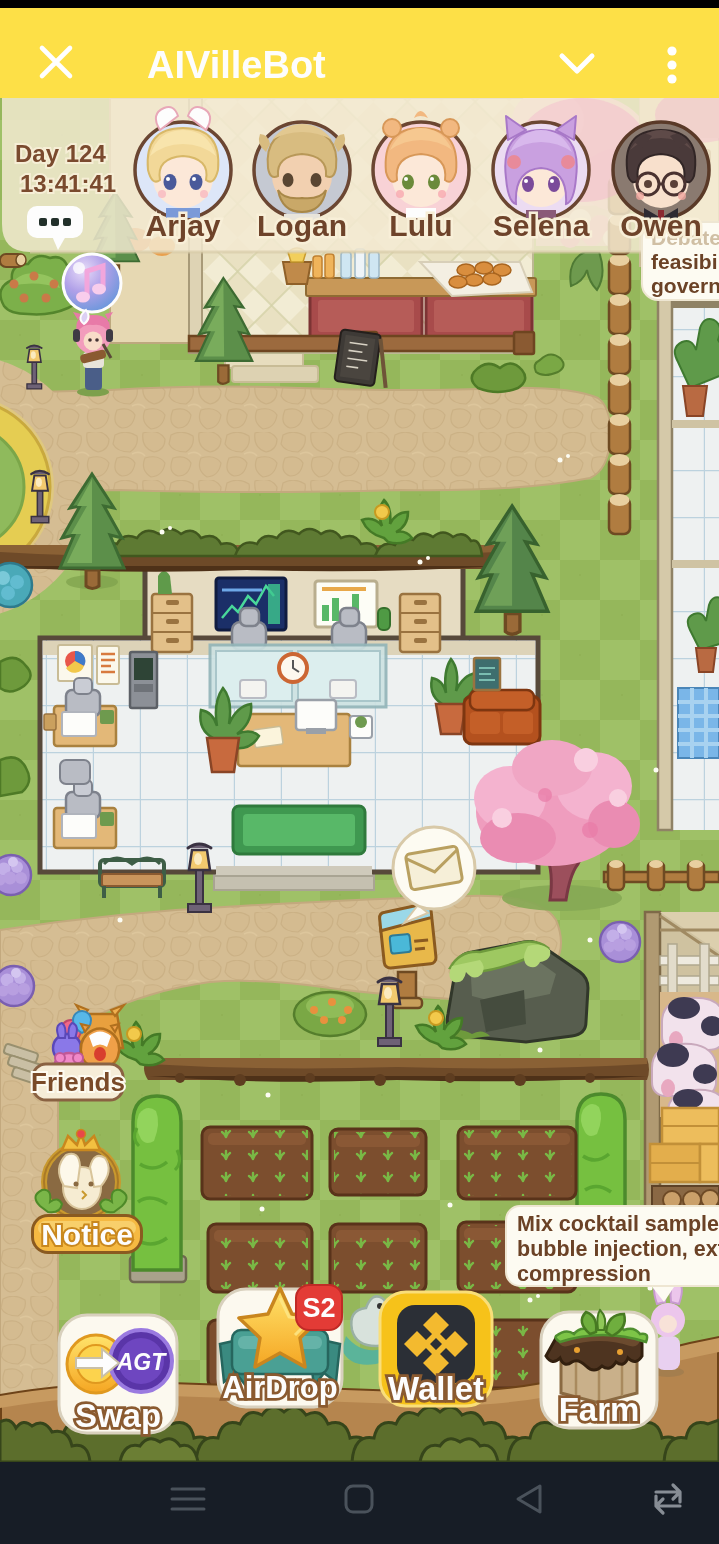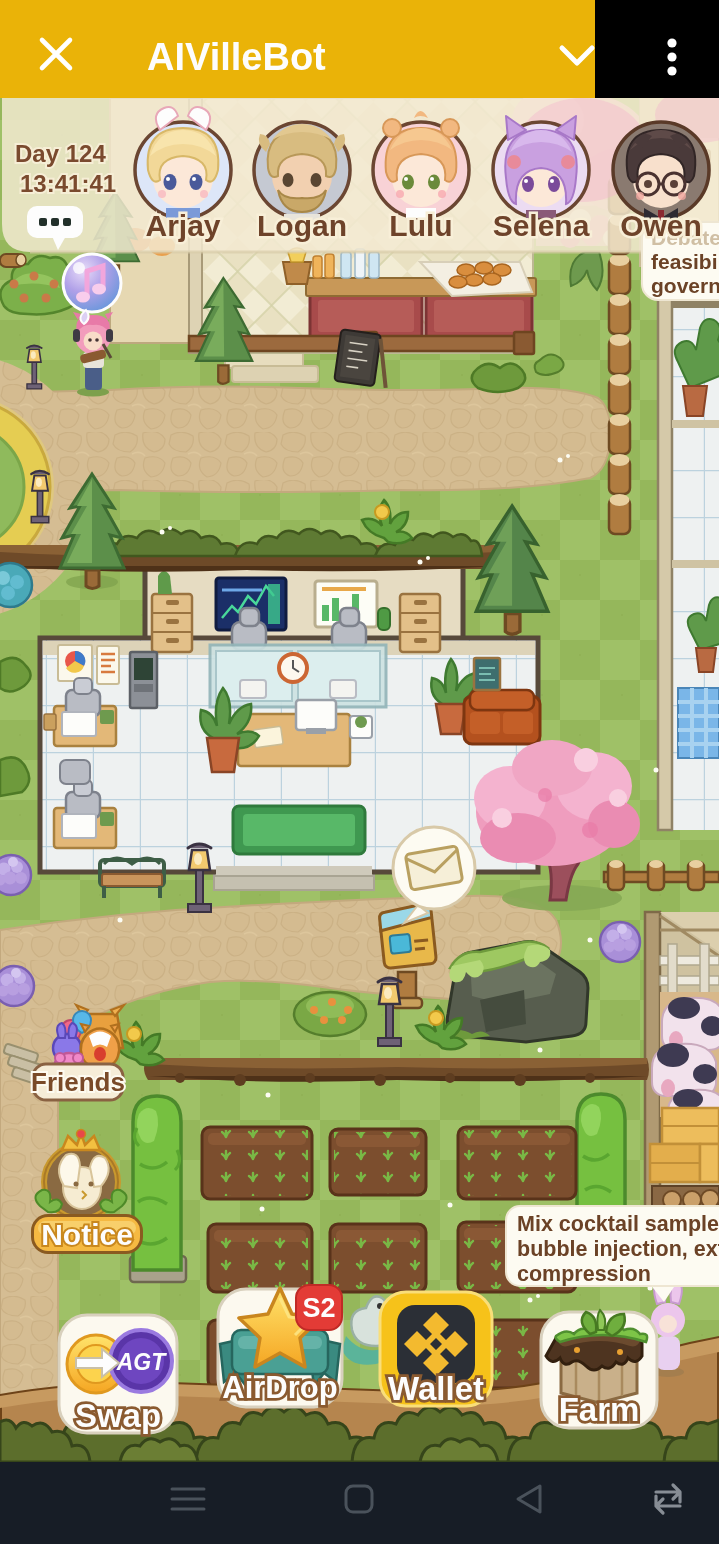--- a/index.html
+++ b/index.html
@@ -1,16 +1,16 @@
 <!DOCTYPE html>
 <html><head><meta charset="utf-8">
 <style>
 html,body{margin:0;padding:0;background:#000;}
 body{width:719px;height:1544px;position:relative;overflow:hidden;font-family:"Liberation Sans",sans-serif;}
-#topbar{position:absolute;left:0;top:0;width:595px;height:98px;background:#eab308;}
+#topbar{position:absolute;left:0;top:8px;width:719px;height:98px;background:#fde047;}
 #navbar{position:absolute;left:0;top:1462px;width:719px;height:82px;background:#171d26;}
 #scene{position:absolute;left:0;top:98px;width:719px;height:1364px;display:block;}
 </style></head>
 <body>
 <div id="topbar">
 <svg width="719" height="98" style="position:absolute;left:0;top:0">
   <path d="M42 40 L70 68 M70 40 L42 68" stroke="#fff" stroke-width="4.6" stroke-linecap="round" fill="none"></path>
   <text x="147" y="70" font-family="Liberation Sans" font-size="38" font-weight="bold" fill="#fdfdfd">AIVilleBot</text>
   <path d="M562 48 L577 63 L592 48" stroke="#fff" stroke-width="5" stroke-linecap="round" stroke-linejoin="round" fill="none"></path>
   <circle cx="672" cy="43" r="4.6" fill="#fff"></circle>

